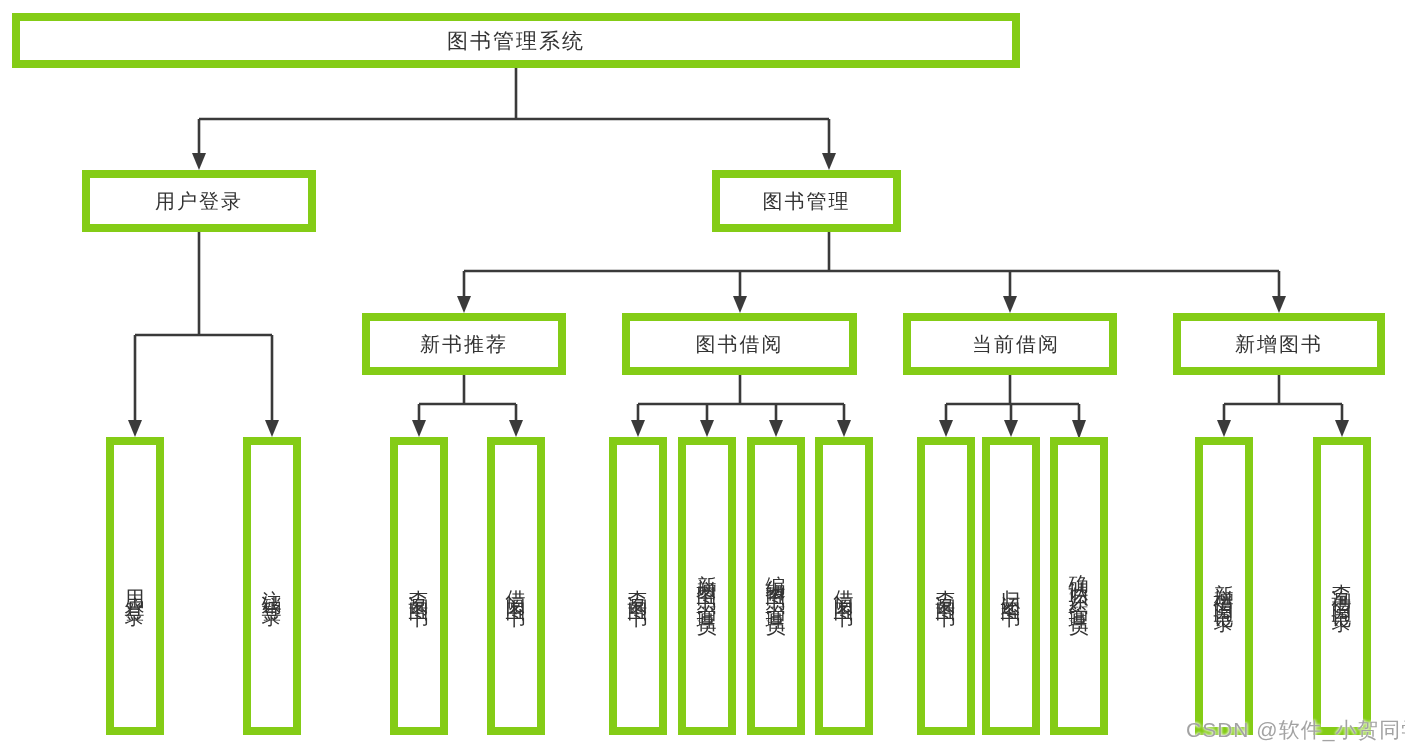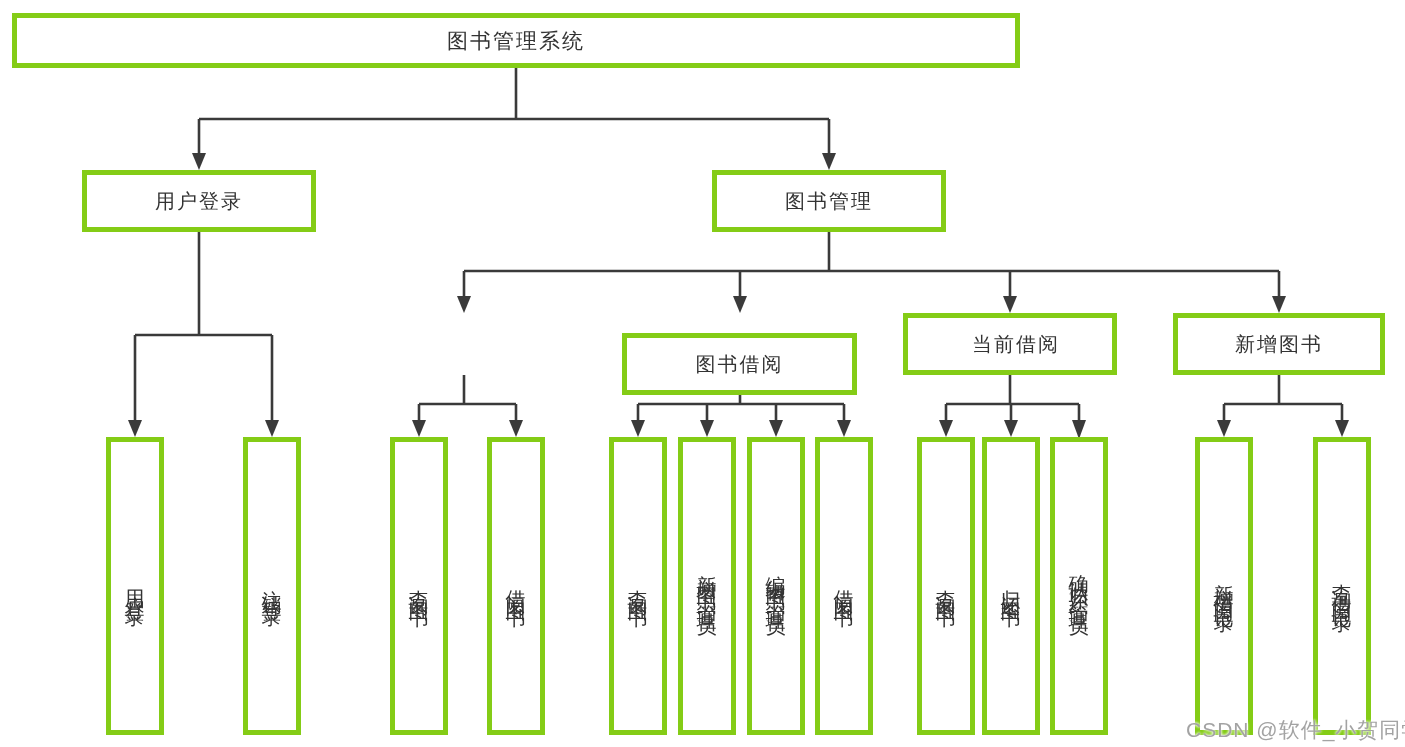--- a/index.html
+++ b/index.html
@@ -17,33 +17,33 @@
     background: #ffffff;
   }
   .connectors {
     position: absolute; left: 0; top: 0;
     width: 1405px; height: 747px;
     pointer-events: none;
   }
   .node {
     position: absolute;
     background: #ffffff;
-    border: 5px solid #84cc16;
+    border: 8px solid #84cc16;
     display: flex;
     align-items: center;
     justify-content: center;
     color: #333333;
   }
   .node.h { font-size: 20px; letter-spacing: 2px; }
   .node.root { left: 12px; top: 13px; width: 1008px; height: 55px; font-size: 21px; }
   .node.l2a { left: 82px;  top: 170px; width: 234px; height: 62px; }
-  .node.l2b { left: 712px; top: 170px; width: 234px; height: 62px; }
+  .node.l2b { left: 712px; top: 170px; width: 189px; height: 62px; }
   .node.l3  { top: 313px; height: 62px; }
   .node.l3a { left: 362px;  width: 204px; }
-  .node.l3b { left: 622px;  width: 235px; margin-top: 20px; }
+  .node.l3b { left: 622px;  width: 235px; }
   .node.l3c { left: 903px;  width: 214px; padding-left: 12px; }
   .node.l3d { left: 1173px; width: 212px; }
   .node.leaf {
     top: 437px; width: 58px; height: 298px;
     writing-mode: vertical-rl;
     text-orientation: mixed;
     font-size: 20px;
     letter-spacing: 6px;
     line-height: 58px;
     text-align: center;
@@ -141,20 +141,21 @@
       <polygon points="1217,420 1231,420 1224,437"></polygon>
       <polygon points="1335,420 1349,420 1342,437"></polygon>
     </g>
   </svg>
 
   <div class="node h root">图书管理系统</div>
 
   <div class="node h l2a">用户登录</div>
   <div class="node h l2b">图书管理</div>
 
+  <div class="node h l3 l3a">新书推荐</div>
   <div class="node h l3 l3b">图书借阅</div>
   <div class="node h l3 l3c">当前借阅</div>
   <div class="node h l3 l3d">新增图书</div>
 
   <div class="node leaf leaf-1">用户登录</div>
   <div class="node leaf leaf-2">注销登录</div>
 
   <div class="node leaf leaf-3">查询图书</div>
   <div class="node leaf leaf-4">借阅图书</div>
 

